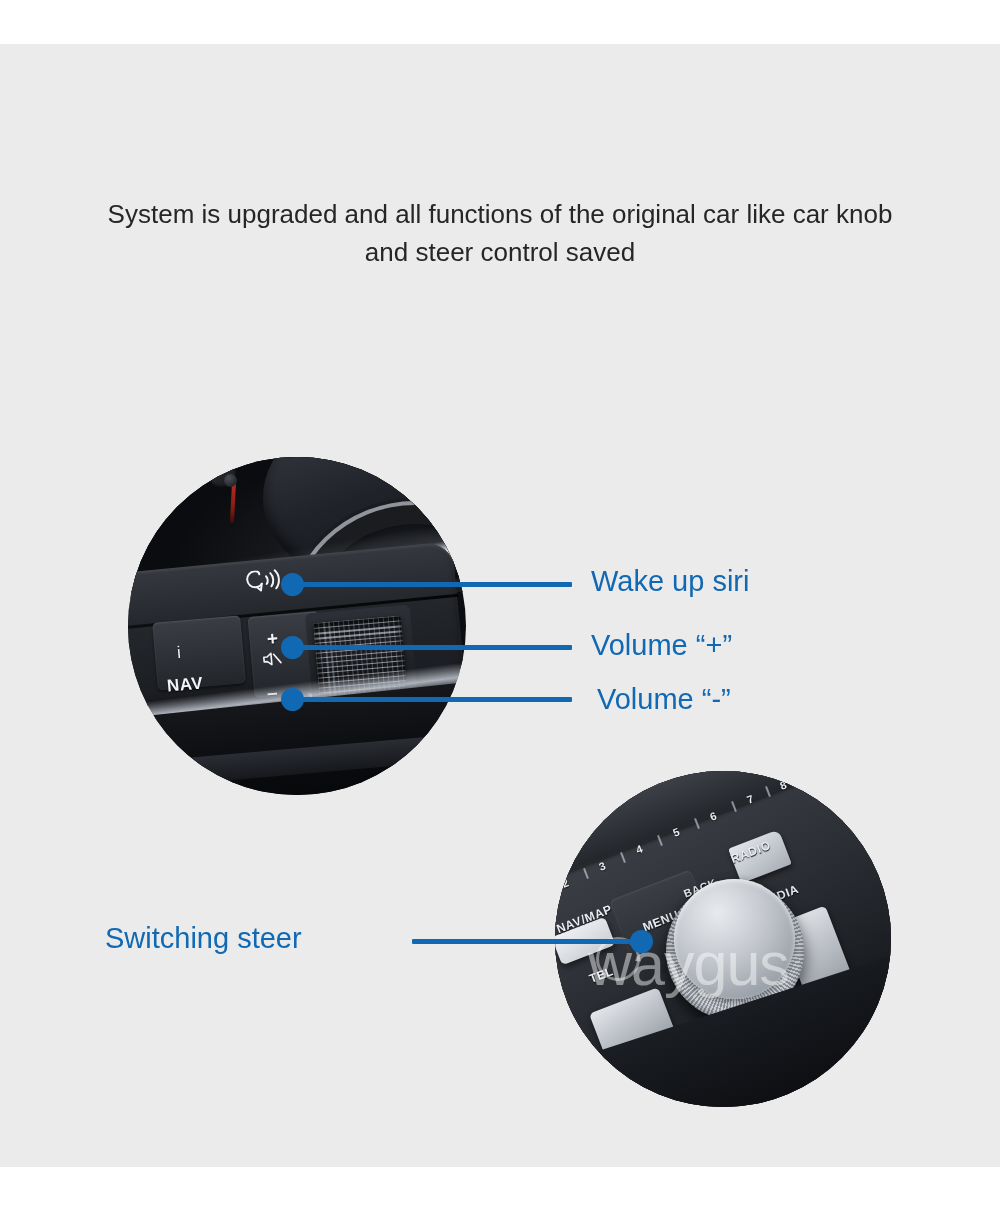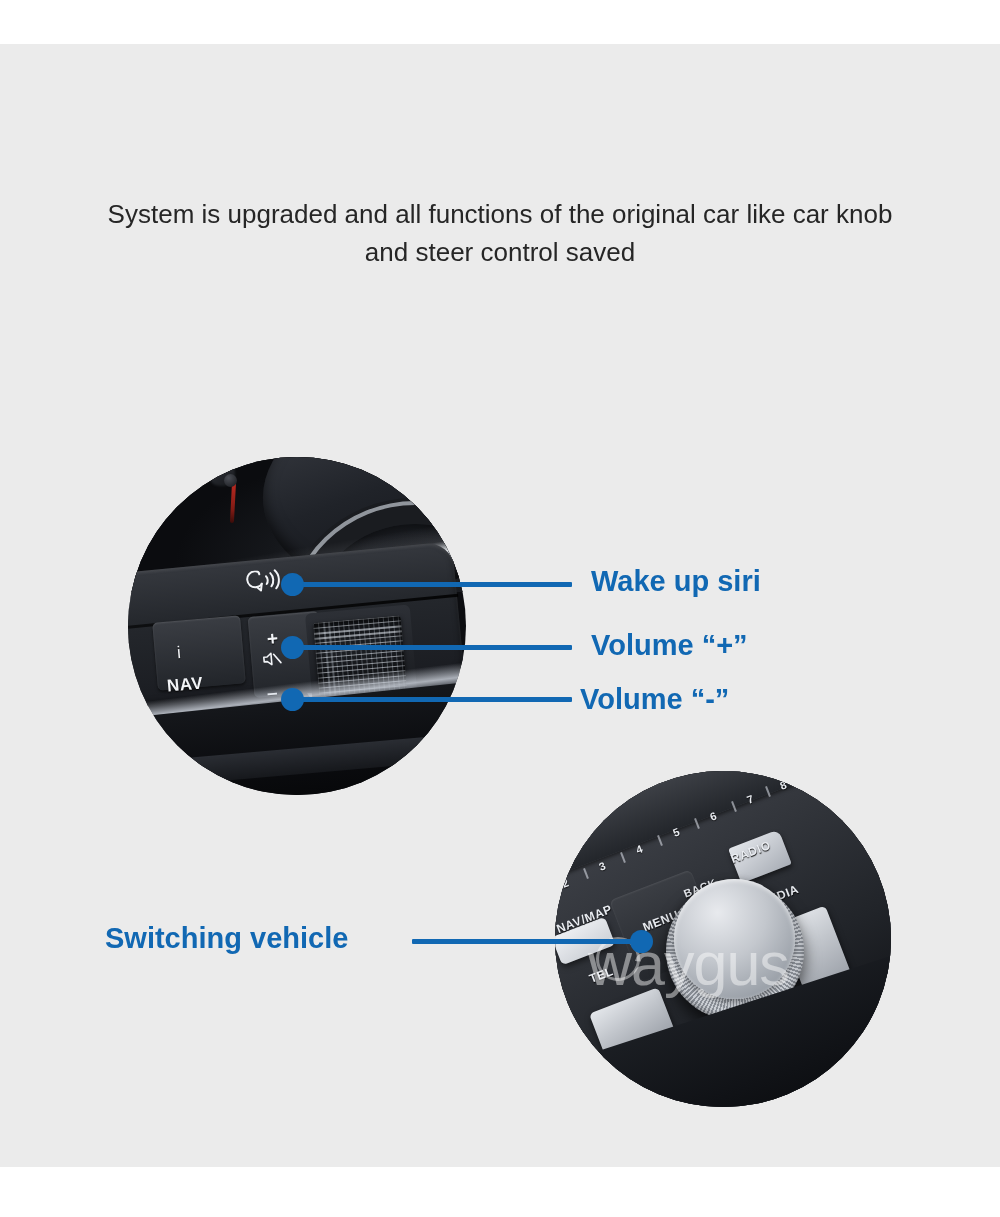--- a/index.html
+++ b/index.html
@@ -339,27 +339,27 @@
   #dot-voldown  { left:281px; top:644px; }
 
   #line-switch  { left:412px; top:895px;  width:232px; }
   #dot-switch   { left:630px; top:886px; }
 
   
   .callout-label {
     position:absolute;
     color:#1168b3;
     font-size:29px;
-    font-weight:700;
+    font-weight:400;
     white-space:nowrap;
     user-select:none;
   }
   #label-siri    { left:591px; top:521px; }
   #label-volup   { left:591px; top:585px; }
-  #label-voldown { left:580px; top:639px; }
+  #label-voldown { left:597px; top:639px; }
   #label-switch  { left:105px; top:878px; }
 </style>
 </head>
 <body>
 
 <div id="panel">
 
 
   <div id="subheading">System is upgraded and all functions of the original car like car knob and steer control saved</div>
 
@@ -468,15 +468,15 @@
 
   <div class="connector-line" id="line-switch"></div>
   <div class="connector-dot" id="dot-switch"></div>
 
   <div class="callout-label" id="label-siri">Wake up siri</div>
 
   <div class="callout-label" id="label-volup">Volume  “+”</div>
 
   <div class="callout-label" id="label-voldown">Volume  “-”</div>
 
-  <div class="callout-label" id="label-switch">Switching vehicle</div>
+  <div class="callout-label" id="label-switch">Switching steer</div>
 
 </div>
 
 </body></html>

